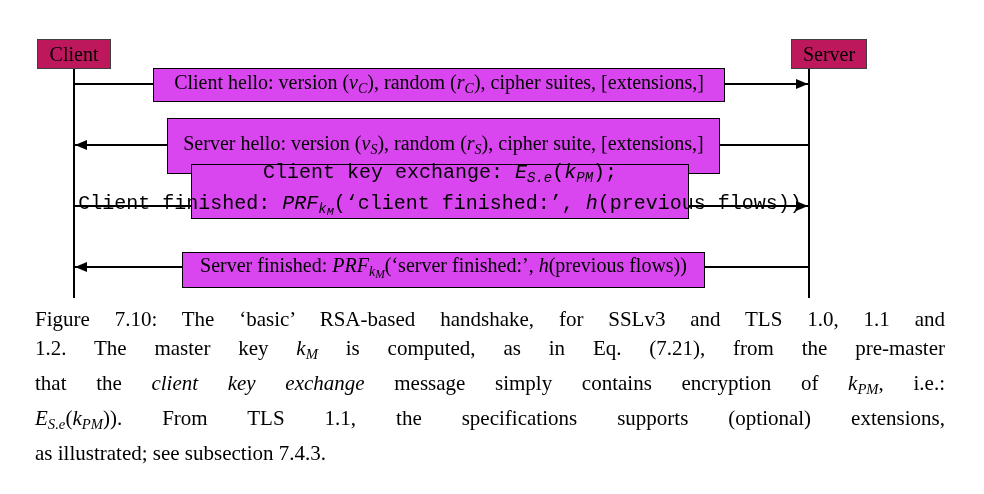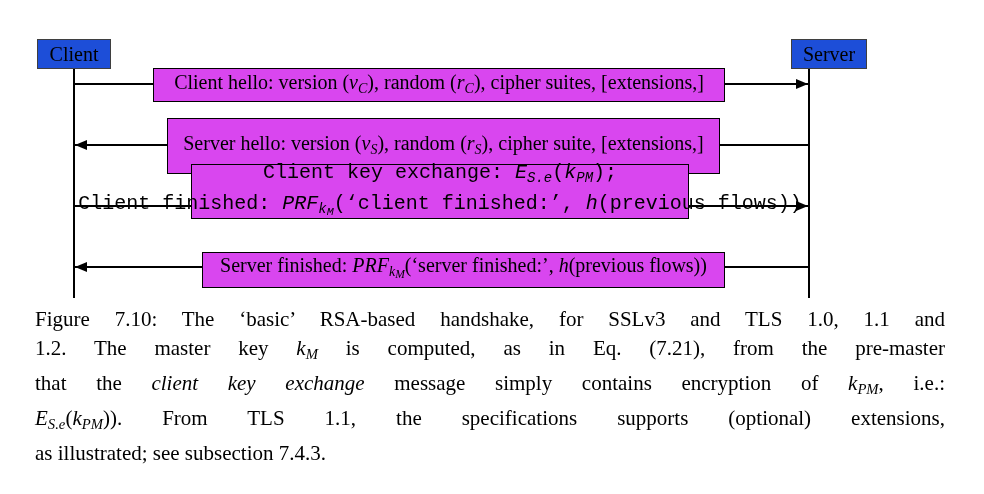--- a/index.html
+++ b/index.html
@@ -1,18 +1,18 @@
 <!DOCTYPE html>
 <html><head>
 <meta charset="utf-8">
 <style>
   html,body{margin:0;padding:0;background:#fff;}
   .fig{position:relative;width:984px;height:494px;background:#ffffff;
        font-family:"Liberation Serif","DejaVu Serif",serif;color:#000;overflow:hidden;}
-  .actor{position:absolute;border:1px solid #3f3f3f;background:#1d4ed8;
+  .actor{position:absolute;border:1px solid #3f3f3f;background:#be185d;
          display:flex;align-items:center;justify-content:center;font-size:20px;z-index:4;}
   .lifeline{position:absolute;width:2px;background:#000;z-index:1;}
   .mline{position:absolute;height:2px;background:#000;z-index:1;}
   .ah{position:absolute;width:0;height:0;border-top:5px solid transparent;
       border-bottom:5px solid transparent;z-index:2;}
   .ah.right{border-left:12px solid #000;}
   .ah.left{border-right:12px solid #000;}
   .mbox{position:absolute;border:1.5px solid #000;background:#d946ef;z-index:3;
         display:flex;flex-direction:column;align-items:center;justify-content:center;
         font-size:20px;text-align:center;}
@@ -53,21 +53,21 @@
 
   <div class="mline" style="left:74px;top:205px;width:735px;"></div>
   <div class="ah right" style="left:796px;top:201px;"></div>
   <div class="mbox" style="left:191px;top:164px;width:496px;height:53px;font-family:Liberation Mono, monospace;">
     <div class="ln"><span>Client key exchange: </span><span class="seg-i">E</span><span class="seg-sub">S.e</span><span>(</span><span class="seg-i">k</span><span class="seg-sub">PM</span><span>);</span></div>
     <div class="ln"><span>Client finished: </span><span class="seg-i">PRF</span><span class="seg-sub">k</span><span class="seg-sub2">M</span><span>(‘client finished:’, </span><span class="seg-i">h</span><span>(previous flows))</span></div>
   </div>
 
   <div class="mline" style="left:74px;top:266px;width:735px;"></div>
   <div class="ah left" style="left:75px;top:262px;"></div>
-  <div class="mbox" style="left:182px;top:252px;width:521px;height:34px;margin-left:20px;">
+  <div class="mbox" style="left:182px;top:252px;width:521px;height:34px;">
     <div class="ln"><span>Server finished: </span><span class="seg-i">PRF</span><span class="seg-sub">k</span><span class="seg-sub2">M</span><span>(‘server finished:’, </span><span class="seg-i">h</span><span>(previous flows))</span></div>
   </div>
 
   <div class="caption">
     <div class="cap-ln"><span>Figure 7.10: The ‘basic’ RSA-based handshake, for SSLv3 and TLS 1.0, 1.1 and</span></div>
     <div class="cap-ln"><span>1.2. The master key </span><span class="seg-i">k</span><span class="seg-sub">M</span><span> is computed, as in Eq. (7.21), from the pre-master</span></div>
     <div class="cap-ln"><span>that the </span><span class="seg-i">client key exchange</span><span> message simply contains encryption of </span><span class="seg-i">k</span><span class="seg-sub">PM</span><span>, i.e.:</span></div>
     <div class="cap-ln"><span class="seg-i">E</span><span class="seg-sub">S.e</span><span>(</span><span class="seg-i">k</span><span class="seg-sub">PM</span><span>)). From TLS 1.1, the specifications supports (optional) extensions,</span></div>
     <div class="cap-ln last"><span>as illustrated; see subsection 7.4.3.</span></div>
   </div>

